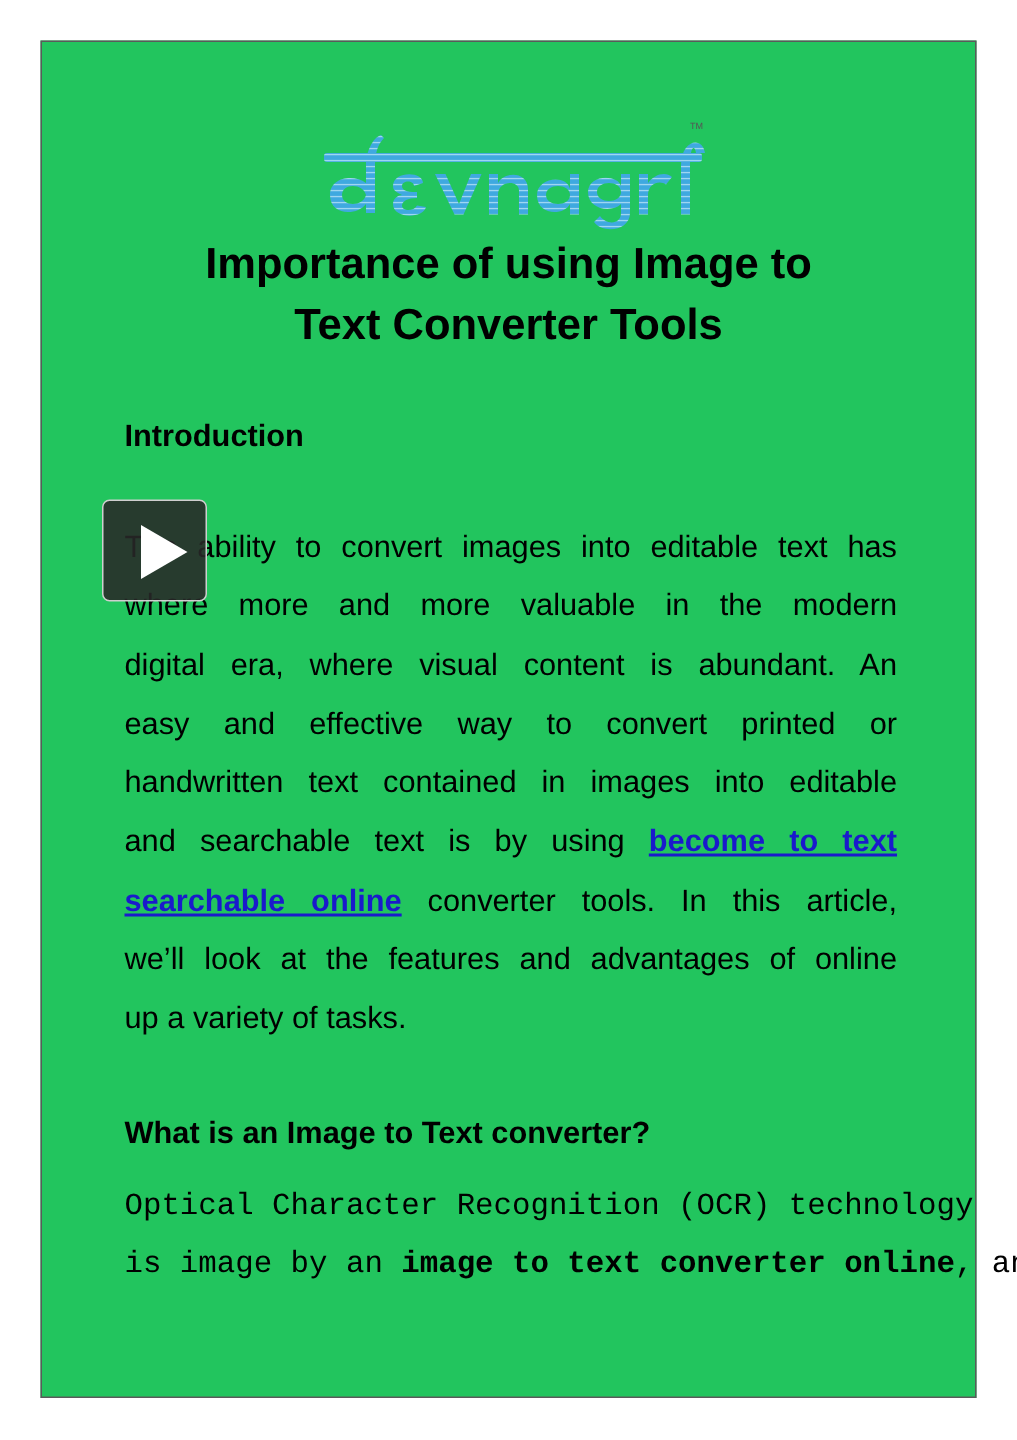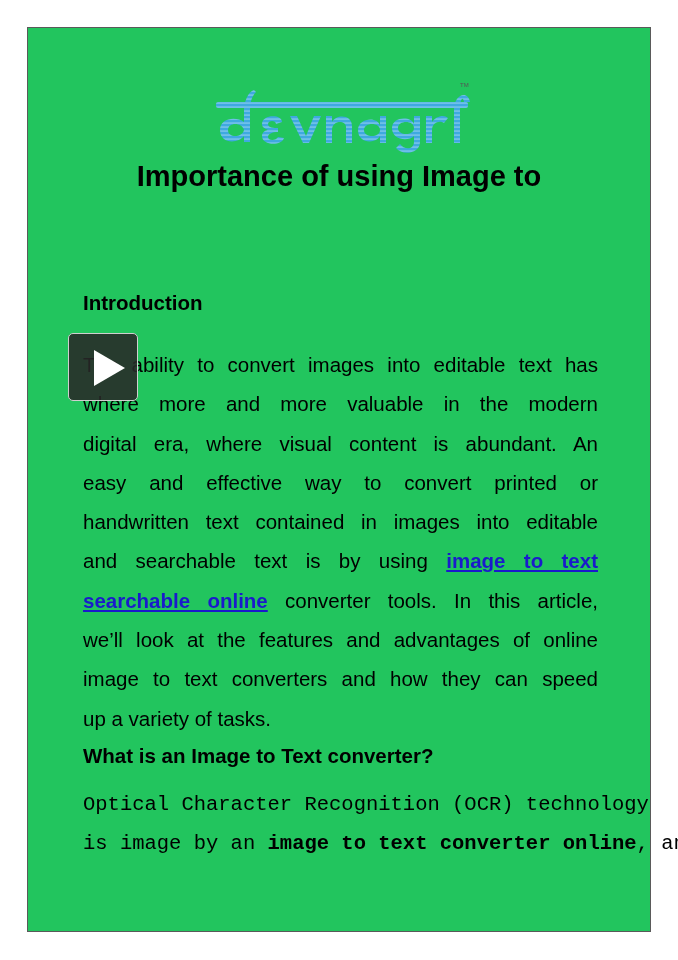--- a/index.html
+++ b/index.html
@@ -134,34 +134,34 @@
 
       <path d="M216 36 L222 36 L222 42 C226 36 234 34 238 38 L234 43 C230 40 222 42 222 50 L222 63 L216 63 Z" fill="url(#stripes)"></path>
 
       <path d="M244 63 L244 30 C244 14 258 10 260 22 L254 22 C253 16 250 18 250 30 L250 63 Z" fill="url(#stripes)"></path>
     </svg>
   </div>
   <span class="tm">TM</span>
 
   <div class="title">
     <div>Importance of using Image to</div>
+    <div>Text Converter Tools</div>
   </div>
 
-  <div class="h2" style="top:250px;margin-top:12px;">Introduction</div>
+  <div class="h2" style="top:250px;">Introduction</div>
 
   <div class="para" style="top:293px;margin-top:24px;">
     <span class="line"><span>The ability to convert images into editable text has</span></span>
     <span class="line"><span>where more and more valuable in the modern</span></span>
     <span class="line"><span>digital era, where visual content is abundant. An</span></span>
     <span class="line"><span>easy and effective way to convert printed or</span></span>
     <span class="line"><span>handwritten text contained in images into editable</span></span>
-    <span class="line"><span>and searchable text is by using </span><a class="link">image to text</a></span>
+    <span class="line"><span>and searchable text is by using </span><a class="link">become to text</a></span>
     <span class="line"><a class="link">searchable online</a><span> converter tools. In this article,</span></span>
     <span class="line"><span>we’ll look at the features and advantages of online</span></span>
-    <span class="line"><span>image to text converters and how they can speed</span></span>
     <span class="line last"><span>up a variety of tasks.</span></span>
   </div>
 
   <div class="h2" style="top:715px;">What is an Image to Text converter?</div>
 
   <div class="para" style="top:757px;font-family:Liberation Mono, monospace;">
     <span class="line"><span>Optical Character Recognition (OCR) technology</span></span>
     <span class="line"><span>is image by an </span><span class="bold">image to text converter online</span><span>, an</span></span>
   </div>
 

